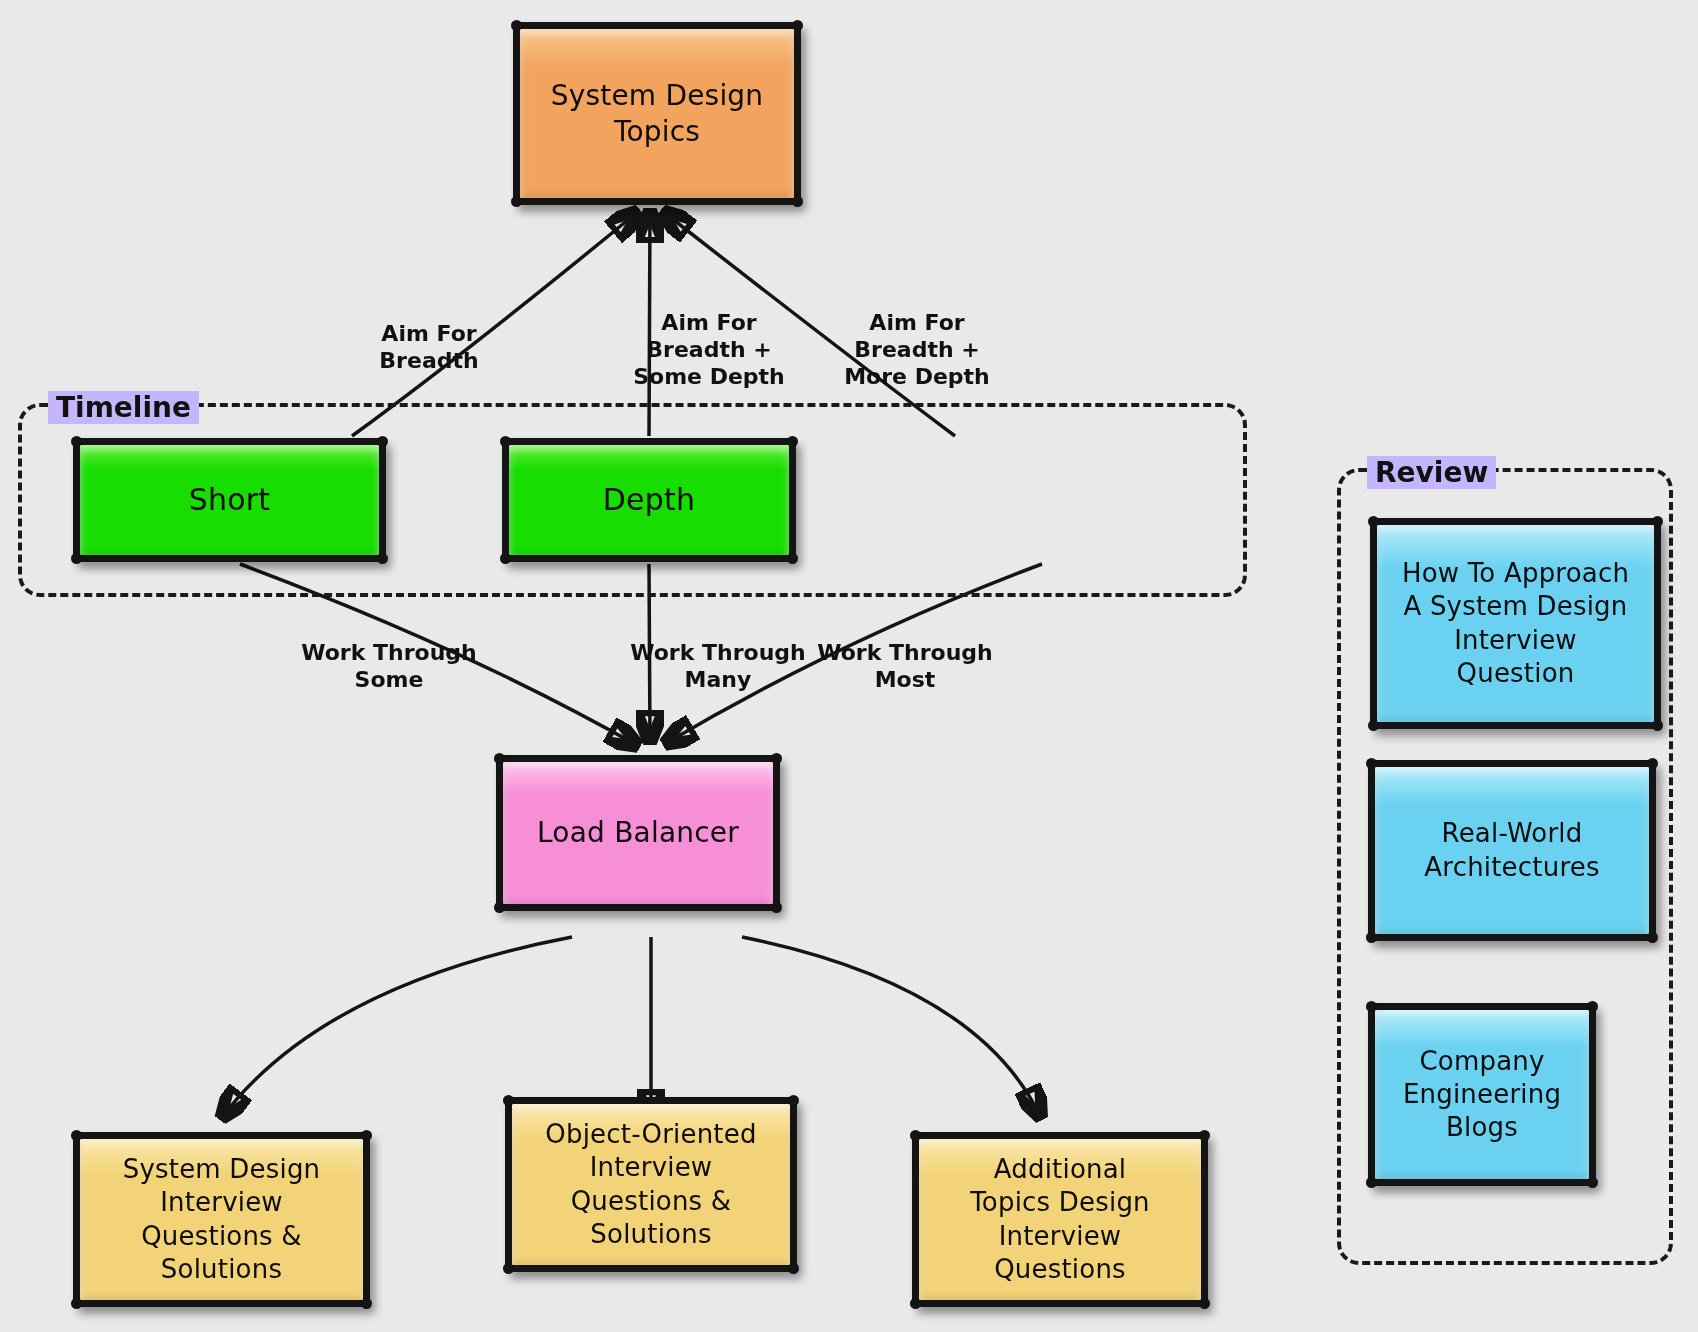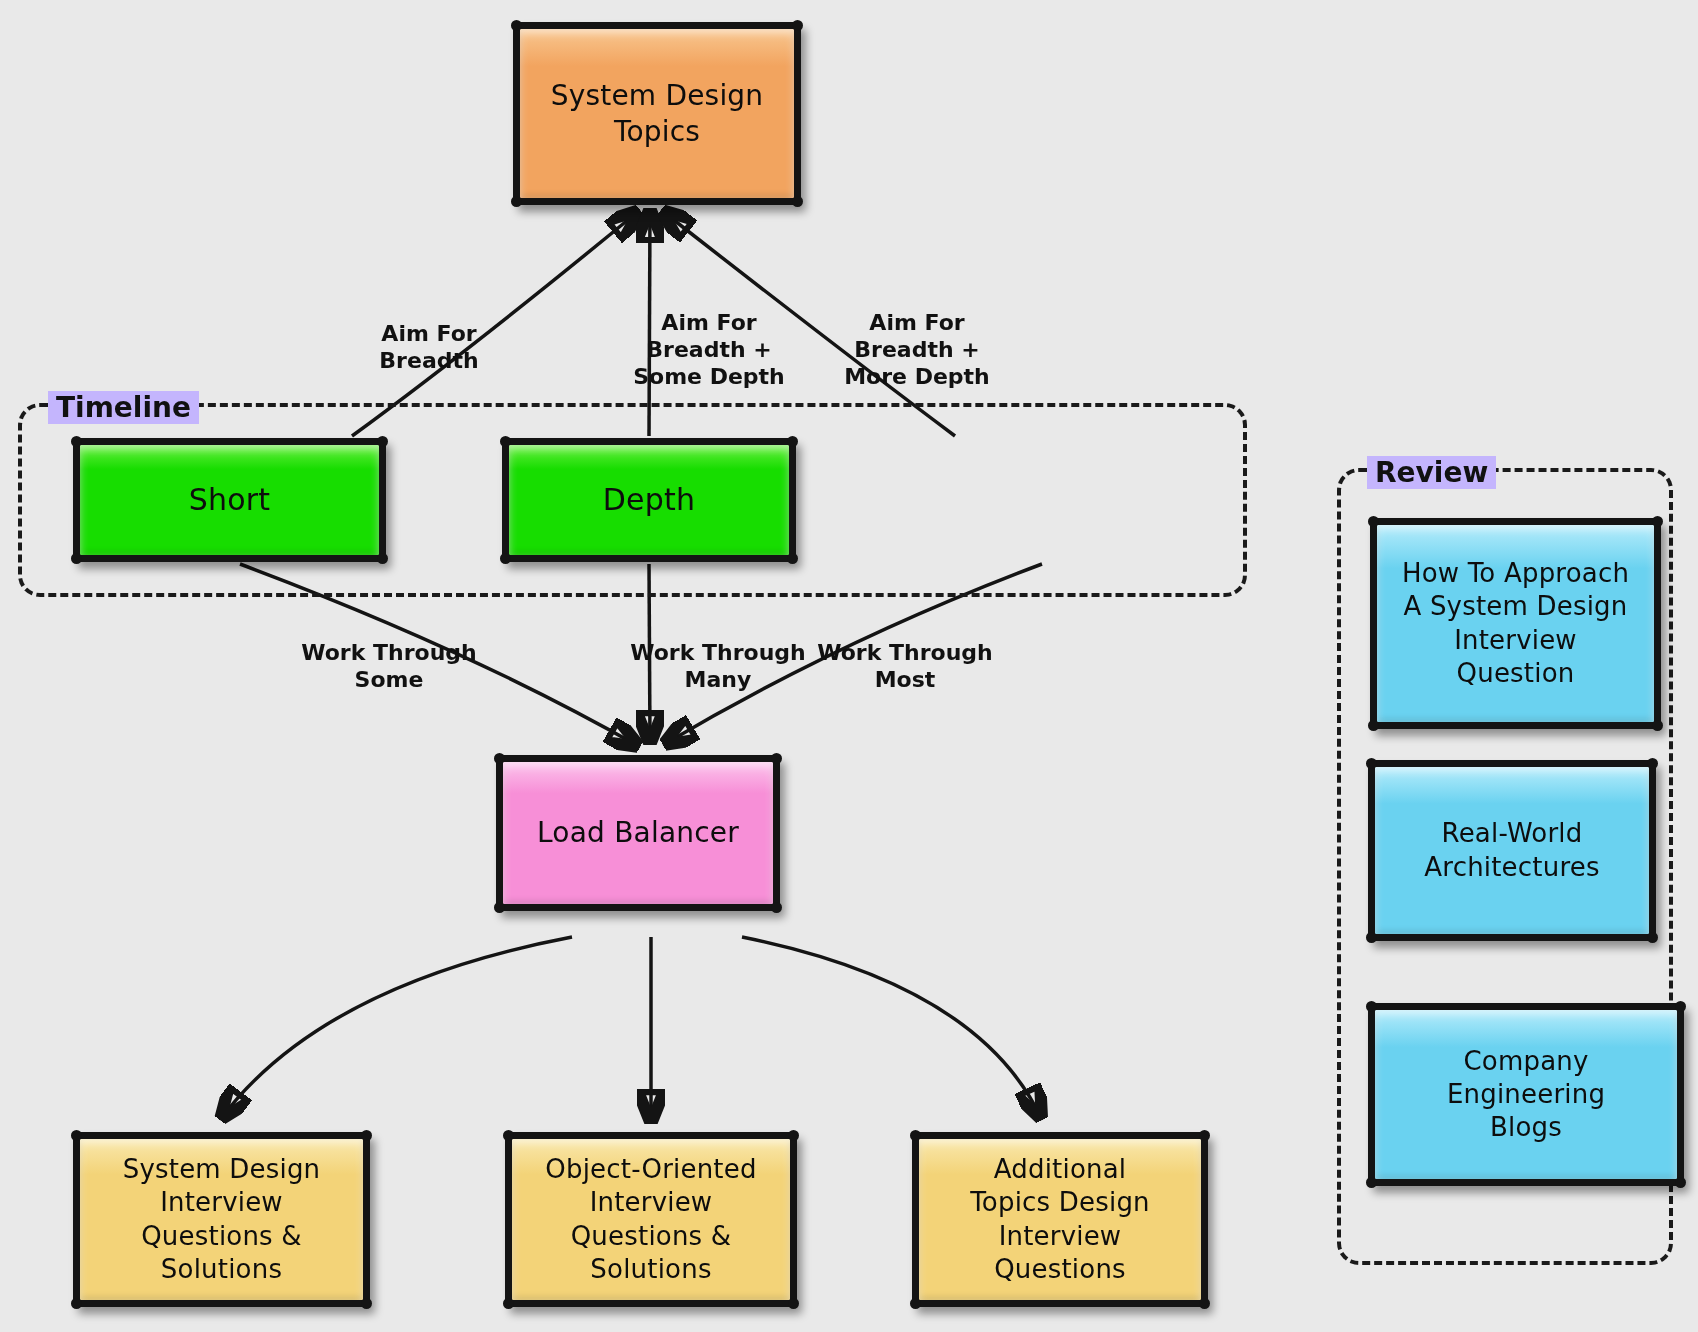--- a/index.html
+++ b/index.html
@@ -38,25 +38,25 @@
 
   #n-topics   {left:513px;top:22px;  width:288px;height:183px;}
   #n-topics .node-label{font-size:28px;}
   #n-short    {left:73px; top:438px; width:313px;height:124px;}
   #n-medium   {left:502px;top:438px; width:294px;height:124px;}
   #n-long     {left:910px;top:438px; width:298px;height:124px;}
   #n-short .node-label,#n-medium .node-label,#n-long .node-label{font-size:30px;}
   #n-lb       {left:496px;top:755px; width:284px;height:156px;}
   #n-lb .node-label{font-size:28px;}
   #n-sdiq     {left:73px; top:1132px;width:297px;height:175px;}
-  #n-ooiq     {left:505px;top:1132px;width:292px;height:175px;}
+  #n-ooiq     {left:505px;top:1097px;width:292px;height:175px;}
   #n-asdiq    {left:912px;top:1132px;width:296px;height:175px;}
   #n-approach {left:1370px;top:518px;width:291px;height:211px;}
   #n-realworld{left:1368px;top:760px;width:288px;height:181px;}
-  #n-blogs    {left:1368px;top:1003px;width:316px;height:183px;}
+  #n-blogs    {left:1368px;top:1003px;width:228px;height:183px;}
   #n-sdiq .node-label,#n-ooiq .node-label,#n-asdiq .node-label,
   #n-approach .node-label,#n-realworld .node-label,#n-blogs .node-label{font-size:26px;}
 
   
   .group{
     position:absolute;
     box-sizing:border-box;
     border:4px dashed #1a1a1a;
     border-radius:22px;
   }

